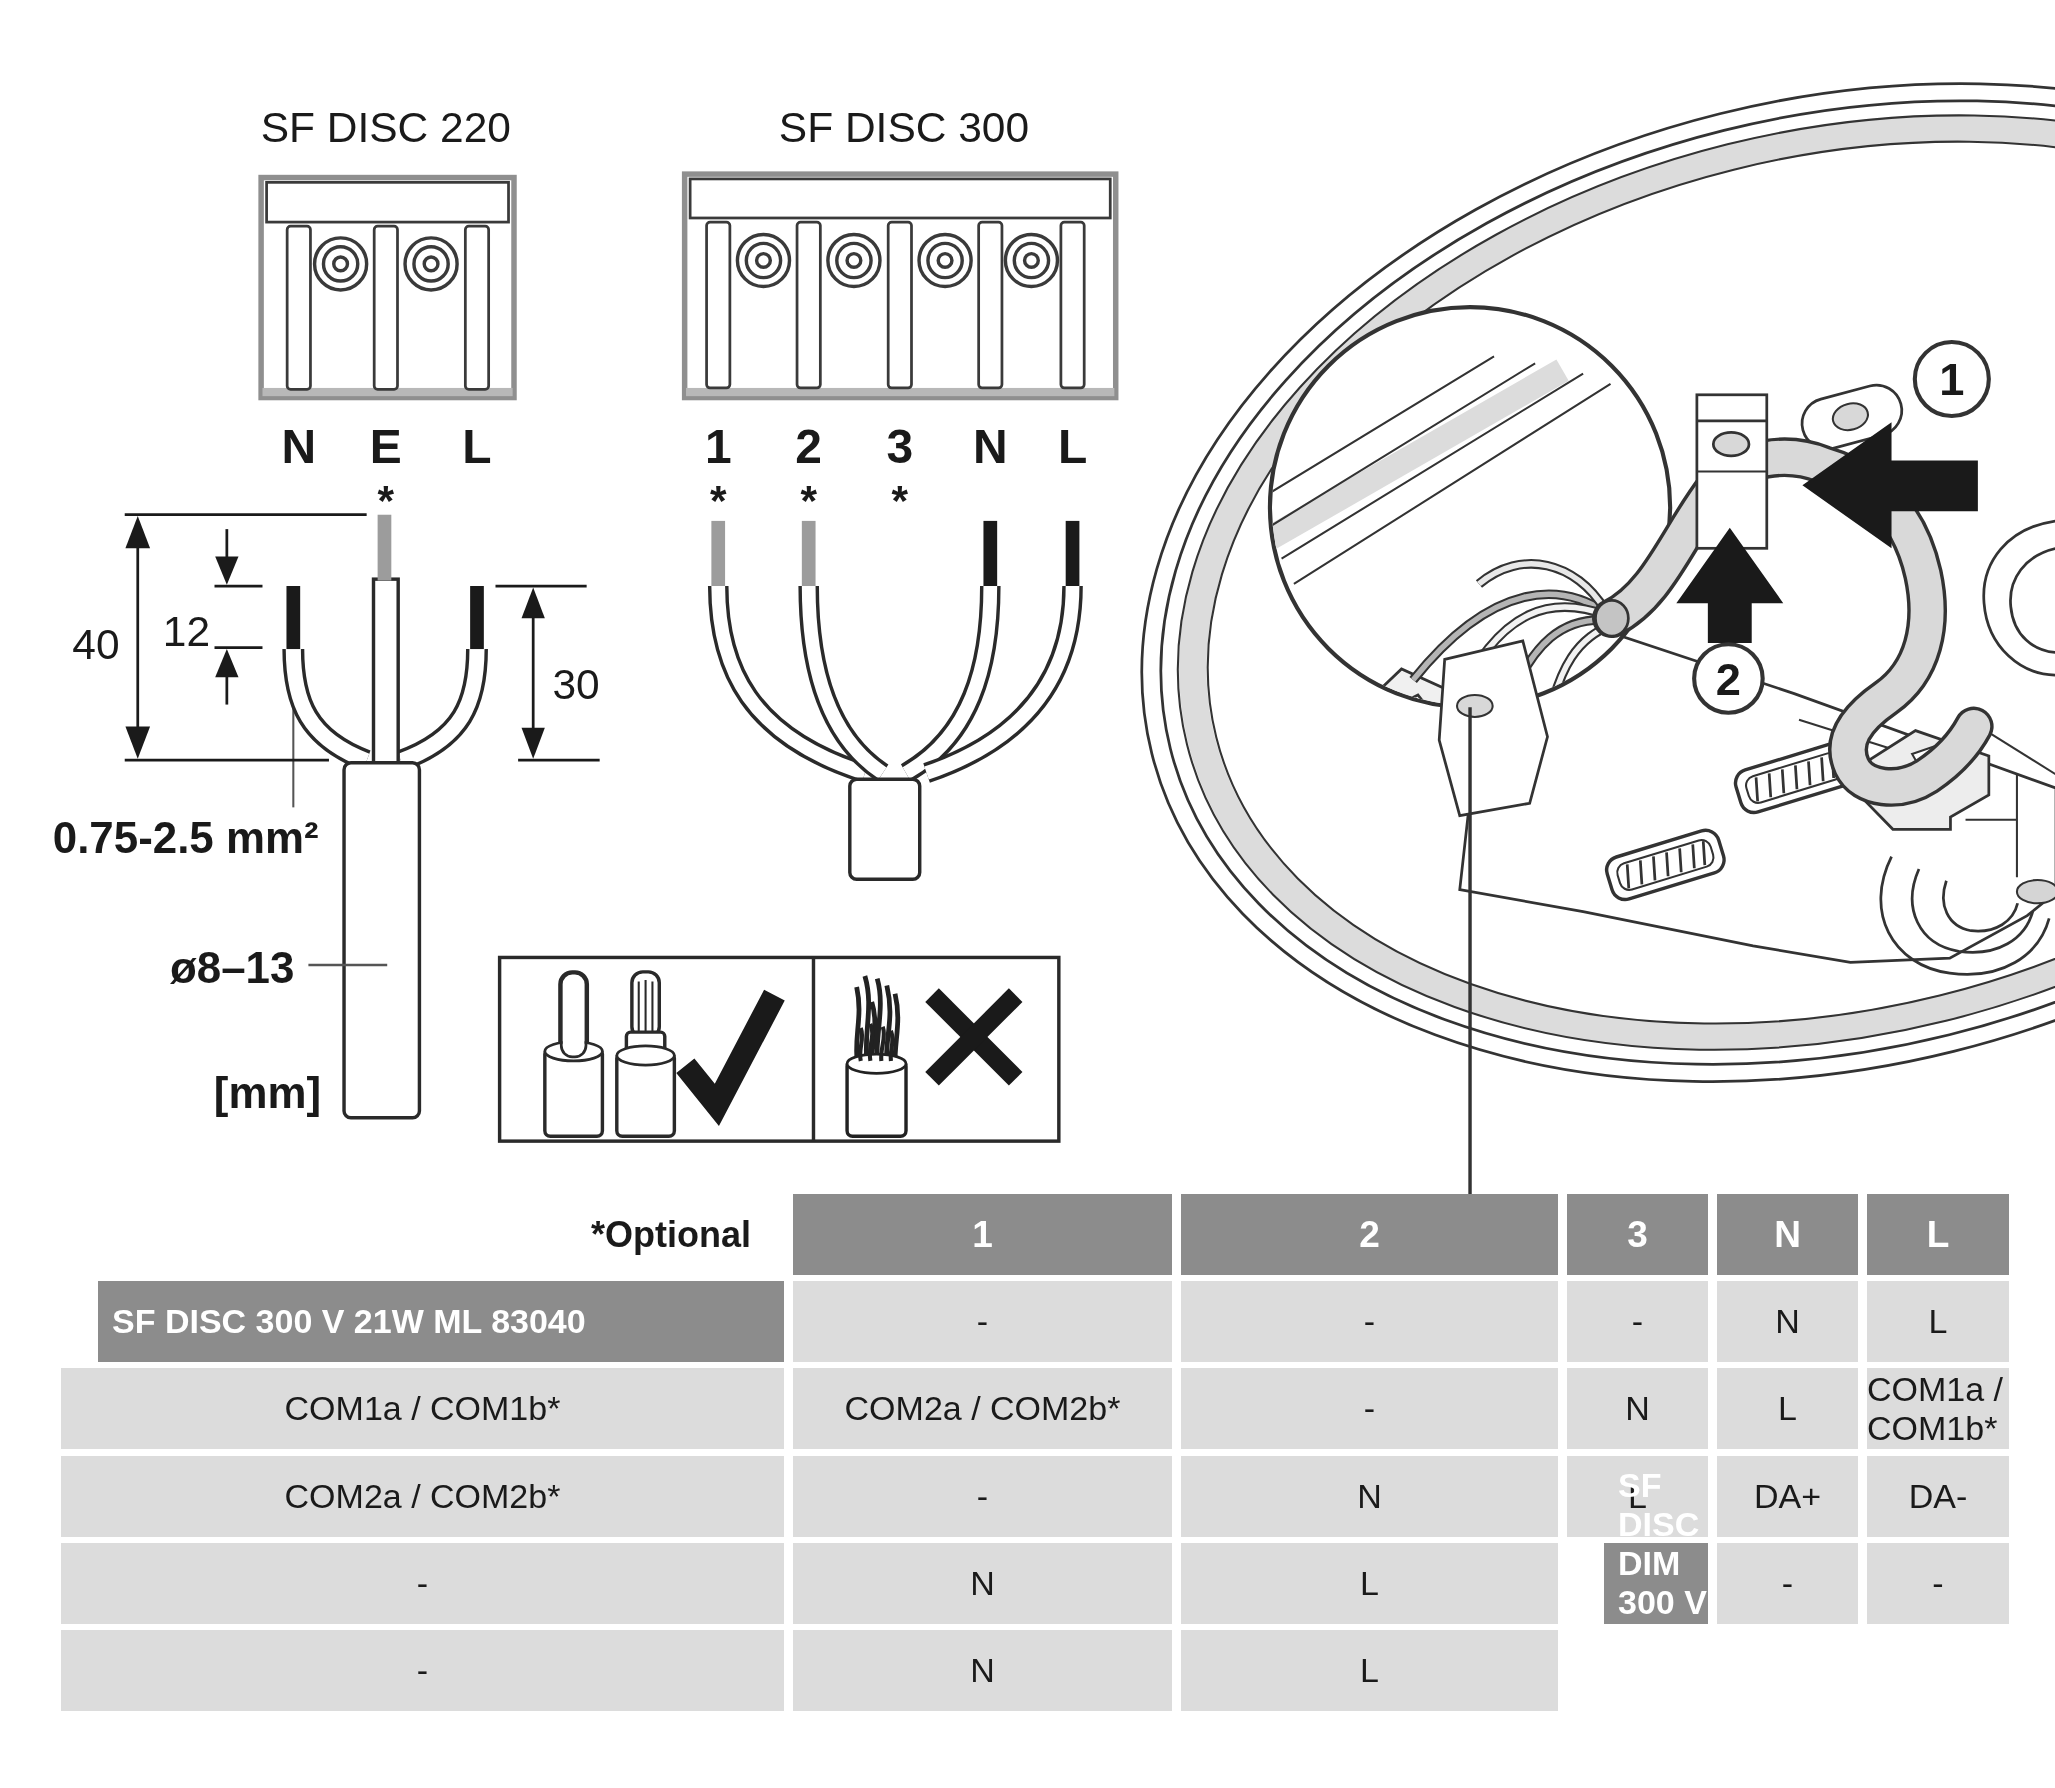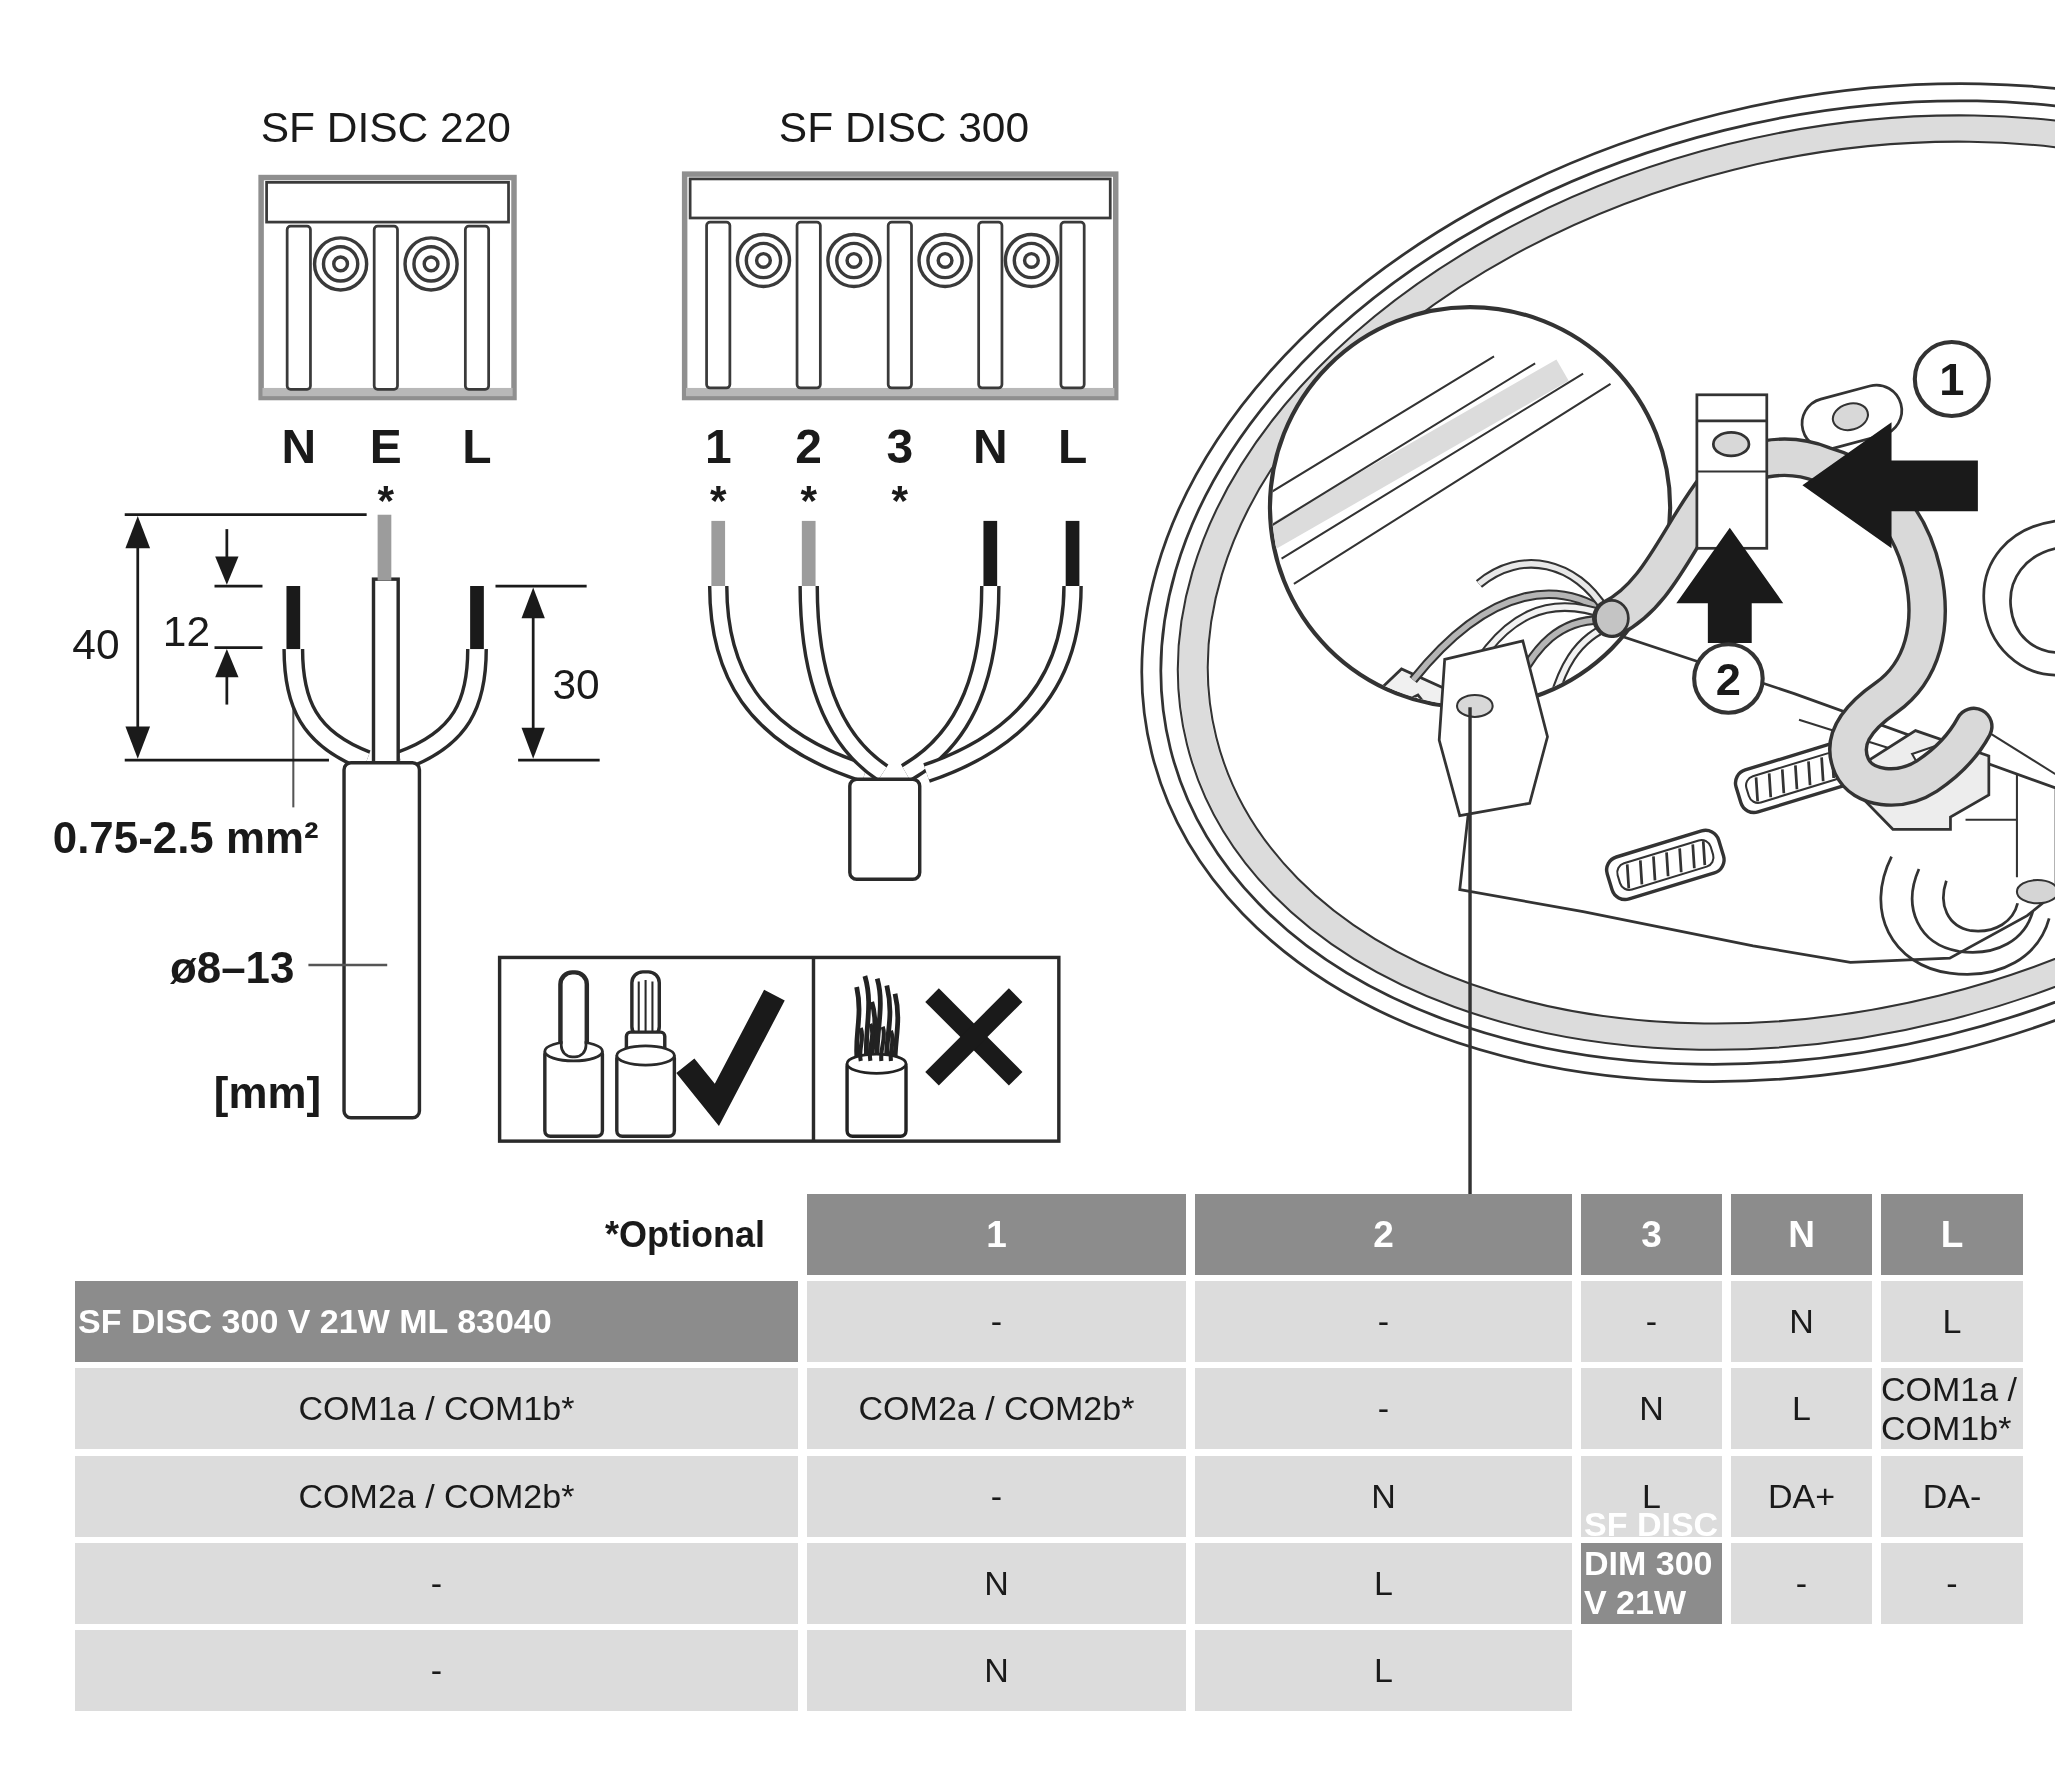--- a/index.html
+++ b/index.html
@@ -8,29 +8,29 @@
   #diagram-svg{position:absolute;left:0;top:0;}
   #diagram-svg text{font-family:"Liberation Sans",sans-serif;fill:#1a1a1a;}
   .t-title{font-size:62px;font-weight:400;}
   .t-term{font-size:70px;font-weight:700;}
   .t-term.gray{fill:#9c9c9c;}
   .t-star{font-size:62px;font-weight:700;}
   .t-dim{font-size:62px;font-weight:400;}
   .t-annot{font-size:64px;font-weight:700;}
   .t-badge{font-size:66px;font-weight:700;}
   
-  #wiring-table{position:absolute;left:75px;top:1194px;display:grid;
+  #wiring-table{position:absolute;left:61px;top:1194px;display:grid;
     grid-template-columns:723px 379px 377px 141px 141px 142px;
     grid-auto-rows:81px;column-gap:9px;row-gap:6.2px;}
   .th{background:#8c8c8c;color:#fff;font-size:37px;font-weight:700;
       display:flex;align-items:center;justify-content:center;}
   .th-optional{background:transparent;color:#1a1a1a;font-size:36px;font-weight:700;
       display:flex;align-items:center;justify-content:flex-end;padding-right:33px;box-sizing:border-box;}
   .rowlabel{background:#8c8c8c;color:#fff;font-size:34px;font-weight:700;
-      display:flex;align-items:center;padding-left:3px;box-sizing:border-box;}
+      display:flex;align-items:center;padding-left:14px;box-sizing:border-box;margin-left:37px;}
   .cell{background:#dcdcdc;color:#1a1a1a;font-size:34px;font-weight:400;
       display:flex;align-items:center;justify-content:center;}
 </style>
 </head>
 <body>
 
 <div id="canvas">
 
 <svg id="diagram-svg" width="2056" height="1196" viewBox="0 0 3000 1745">
 

